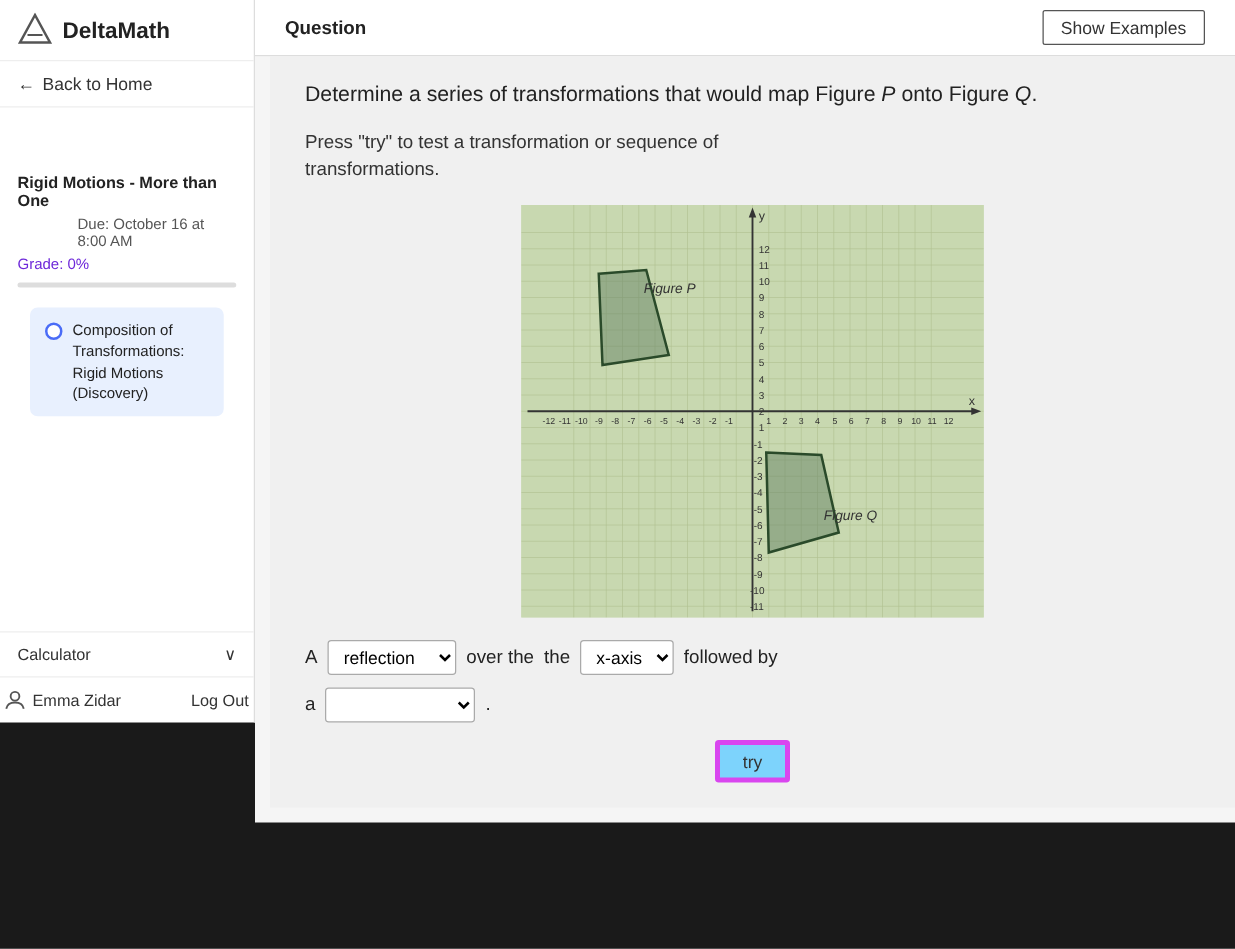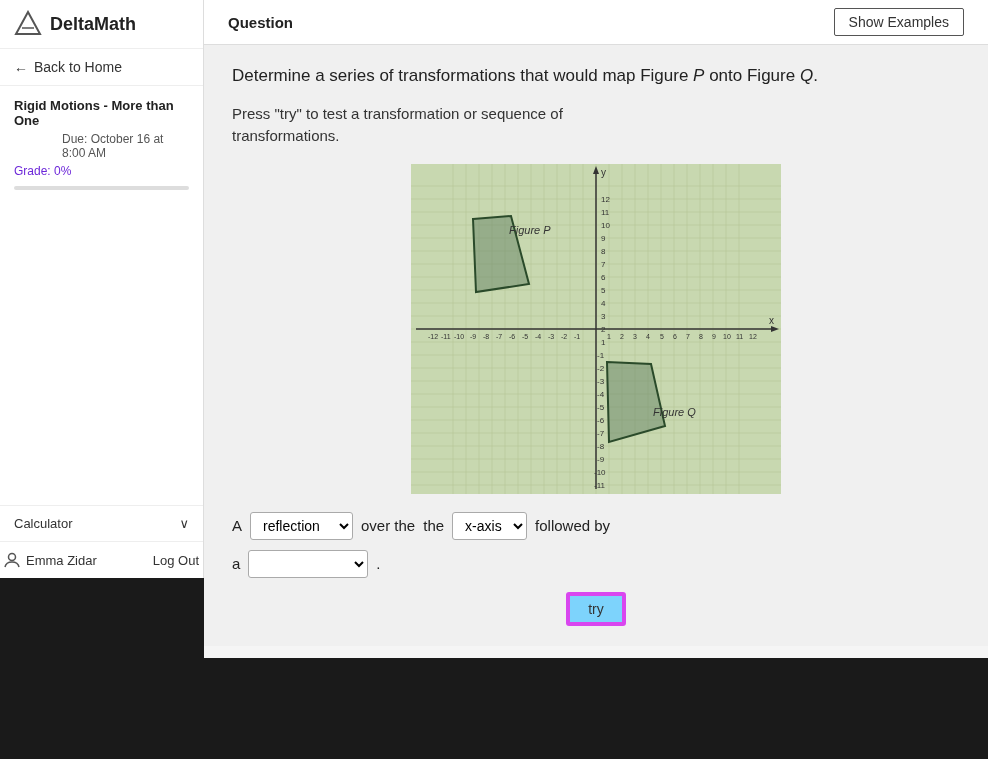--- a/index.html
+++ b/index.html
@@ -51,20 +51,21 @@
 
     .sidebar-info {
       padding: 12px 14px;
     }
 
     .sidebar-title {
       font-size: 13px;
       font-weight: bold;
       color: #222;
       margin-bottom: 4px;
+      margin-top: 40px;
     }
 
     .sidebar-due {
       font-size: 12px;
       color: #555;
       margin-bottom: 4px;
       margin-left: 48px;
     }
 
     .sidebar-grade {
@@ -174,20 +175,21 @@
       padding: 5px 14px;
       font-size: 14px;
       cursor: pointer;
       color: #333;
       border-radius: 2px;
     }
 
     .content-area {
       padding: 18px 28px 20px 28px;
       background: #f0f0f0;
+      margin-left: 12px;
     }
 
     .problem-text {
       font-size: 17px;
       color: #222;
       margin-bottom: 14px;
       line-height: 1.5;
     }
 
     .problem-text em {
@@ -295,20 +297,24 @@
     <span class="back-arrow">←</span>
     <span>Back to Home</span>
   </div>
 
   <div class="sidebar-info">
     <div class="sidebar-title">Rigid Motions - More than One</div>
     <div class="sidebar-due">Due: October 16 at 8:00 AM</div>
     <div class="sidebar-grade">Grade: 0%</div>
     <div class="progress-bar-container">
       <div class="progress-bar-fill"></div>
+    </div>
+    <div class="sidebar-nav-item">
+      <div class="nav-radio"></div>
+      <span class="nav-label">Composition of Transformations: Rigid Motions (Discovery)</span>
     </div>
   </div>
 
   <div class="sidebar-bottom">
     <div class="calculator-row">
       <span>Calculator</span>
       <span>∨</span>
     </div>
     <div class="user-row">
       <div class="user-left">

